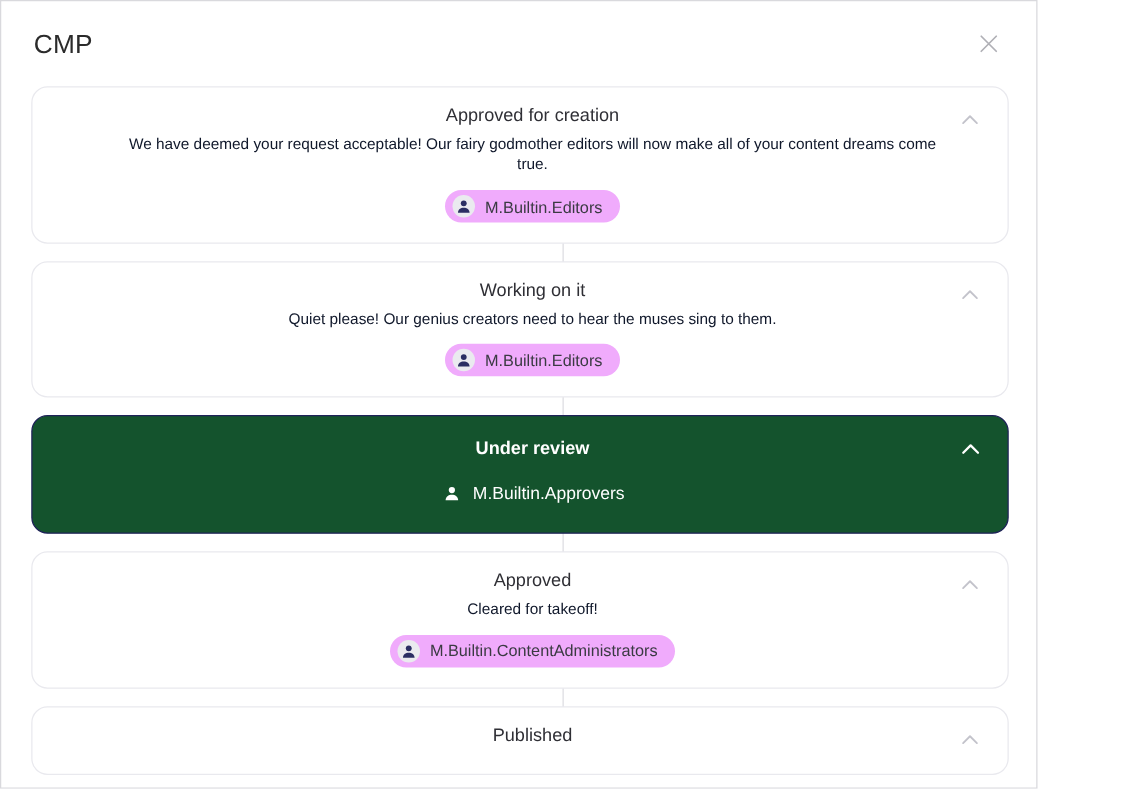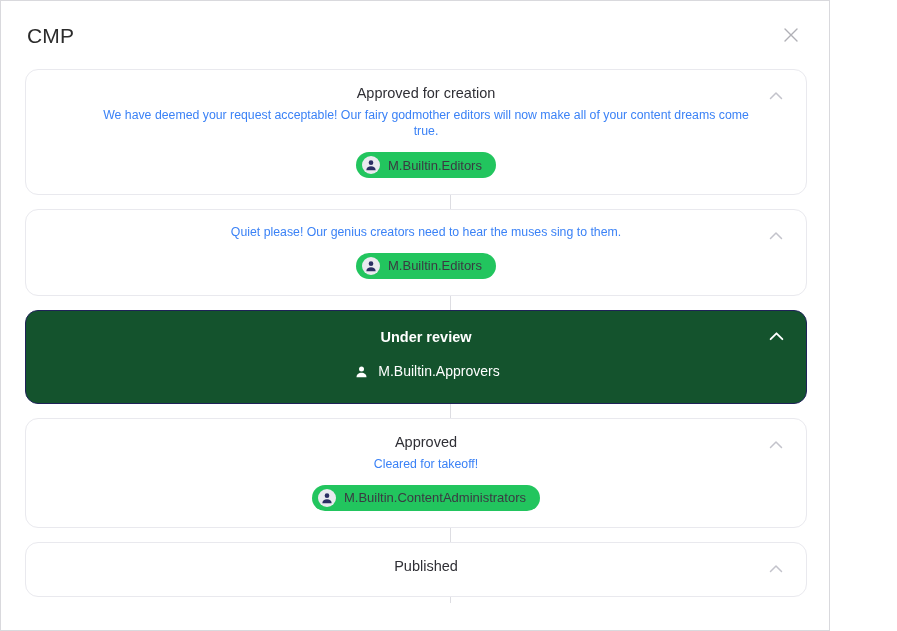--- a/index.html
+++ b/index.html
@@ -85,36 +85,36 @@
 
   .stage-title {
     font-size: 14.5px;
     color: #2f2f35;
     font-weight: 400;
     line-height: 1.3;
     margin: 0 0 4px 0;
   }
   .stage-desc {
     font-size: 12.3px;
-    color: #3b82f6;
+    color: #0f172a;
     font-weight: 400;
     line-height: 1.35;
     margin: 0;
   }
 
   .chip-row {
     margin-top: 12px;
     display: flex;
     justify-content: center;
   }
   .chip {
     display: inline-flex;
     align-items: center;
     gap: 8px;
-    background: #22c55e;
+    background: #f0abfc;
     border-radius: 14px;
     padding: 4px 14px 4px 6px;
     cursor: pointer;
   }
   .chip-avatar {
     width: 18px;
     height: 18px;
     border-radius: 50%;
     background: #eaeaef;
     display: flex;
@@ -206,20 +206,21 @@
       <div class="chevron">
         <span>
           <svg width="14" height="10" viewBox="0 0 14 10" aria-hidden="true">
             <path d="M1.5 7.5 L7 2 L12.5 7.5" stroke="#c3c3cb" stroke-width="1.5" fill="none" stroke-linecap="round" stroke-linejoin="round"></path>
           </svg>
         </span>
       </div>
     </div>
 
     <div class="stage">
+      <div class="stage-title">Working on it</div>
       <div class="stage-desc">Quiet please! Our genius creators need to hear the muses sing to them.</div>
       <div class="chip-row">
         <span class="chip">
           <span class="chip-avatar">
             <svg width="14" height="14" viewBox="0 0 24 24" aria-hidden="true">
               <circle cx="12" cy="8" r="4" fill="#2b2e63"></circle>
               <path d="M4 21c0-4.4 3.6-7 8-7s8 2.6 8 7z" fill="#2b2e63"></path>
             </svg>
           </span>
           <span class="chip-label">M.Builtin.Editors</span>

